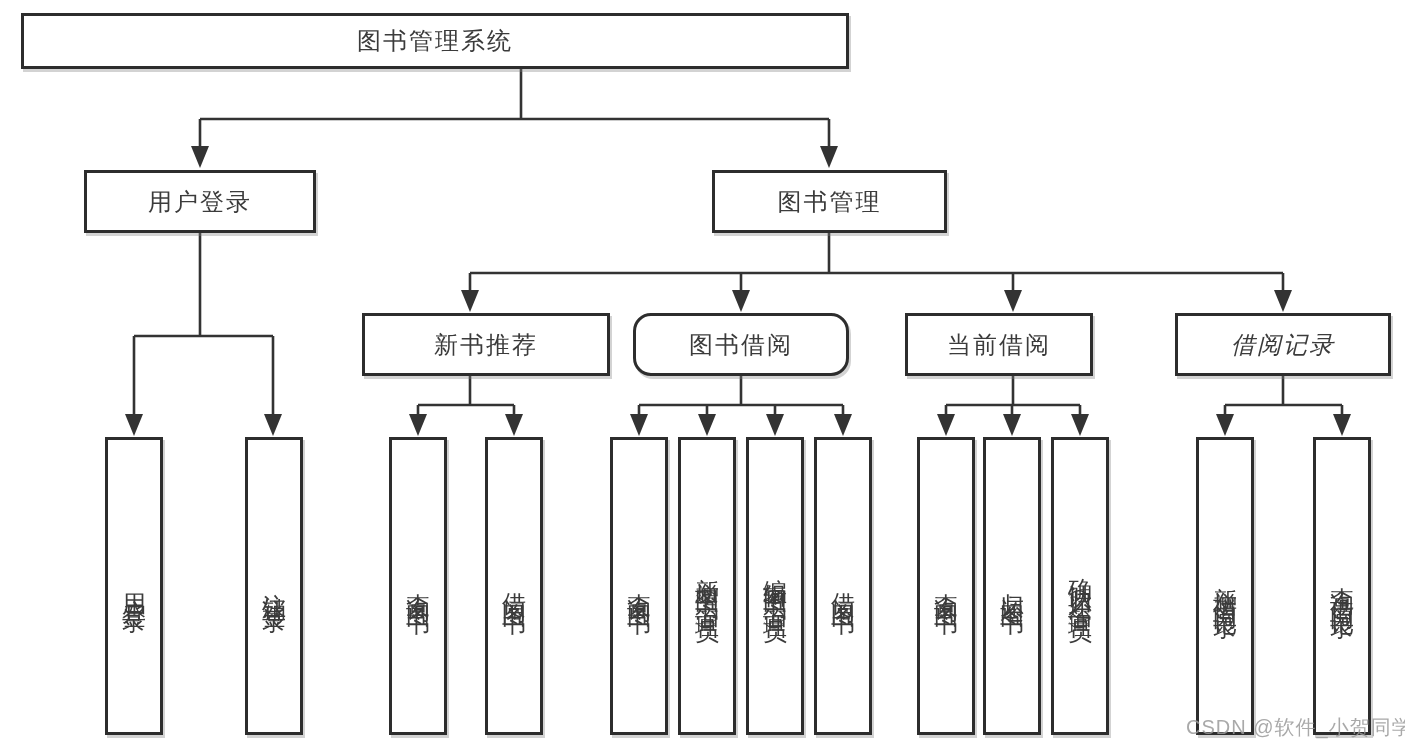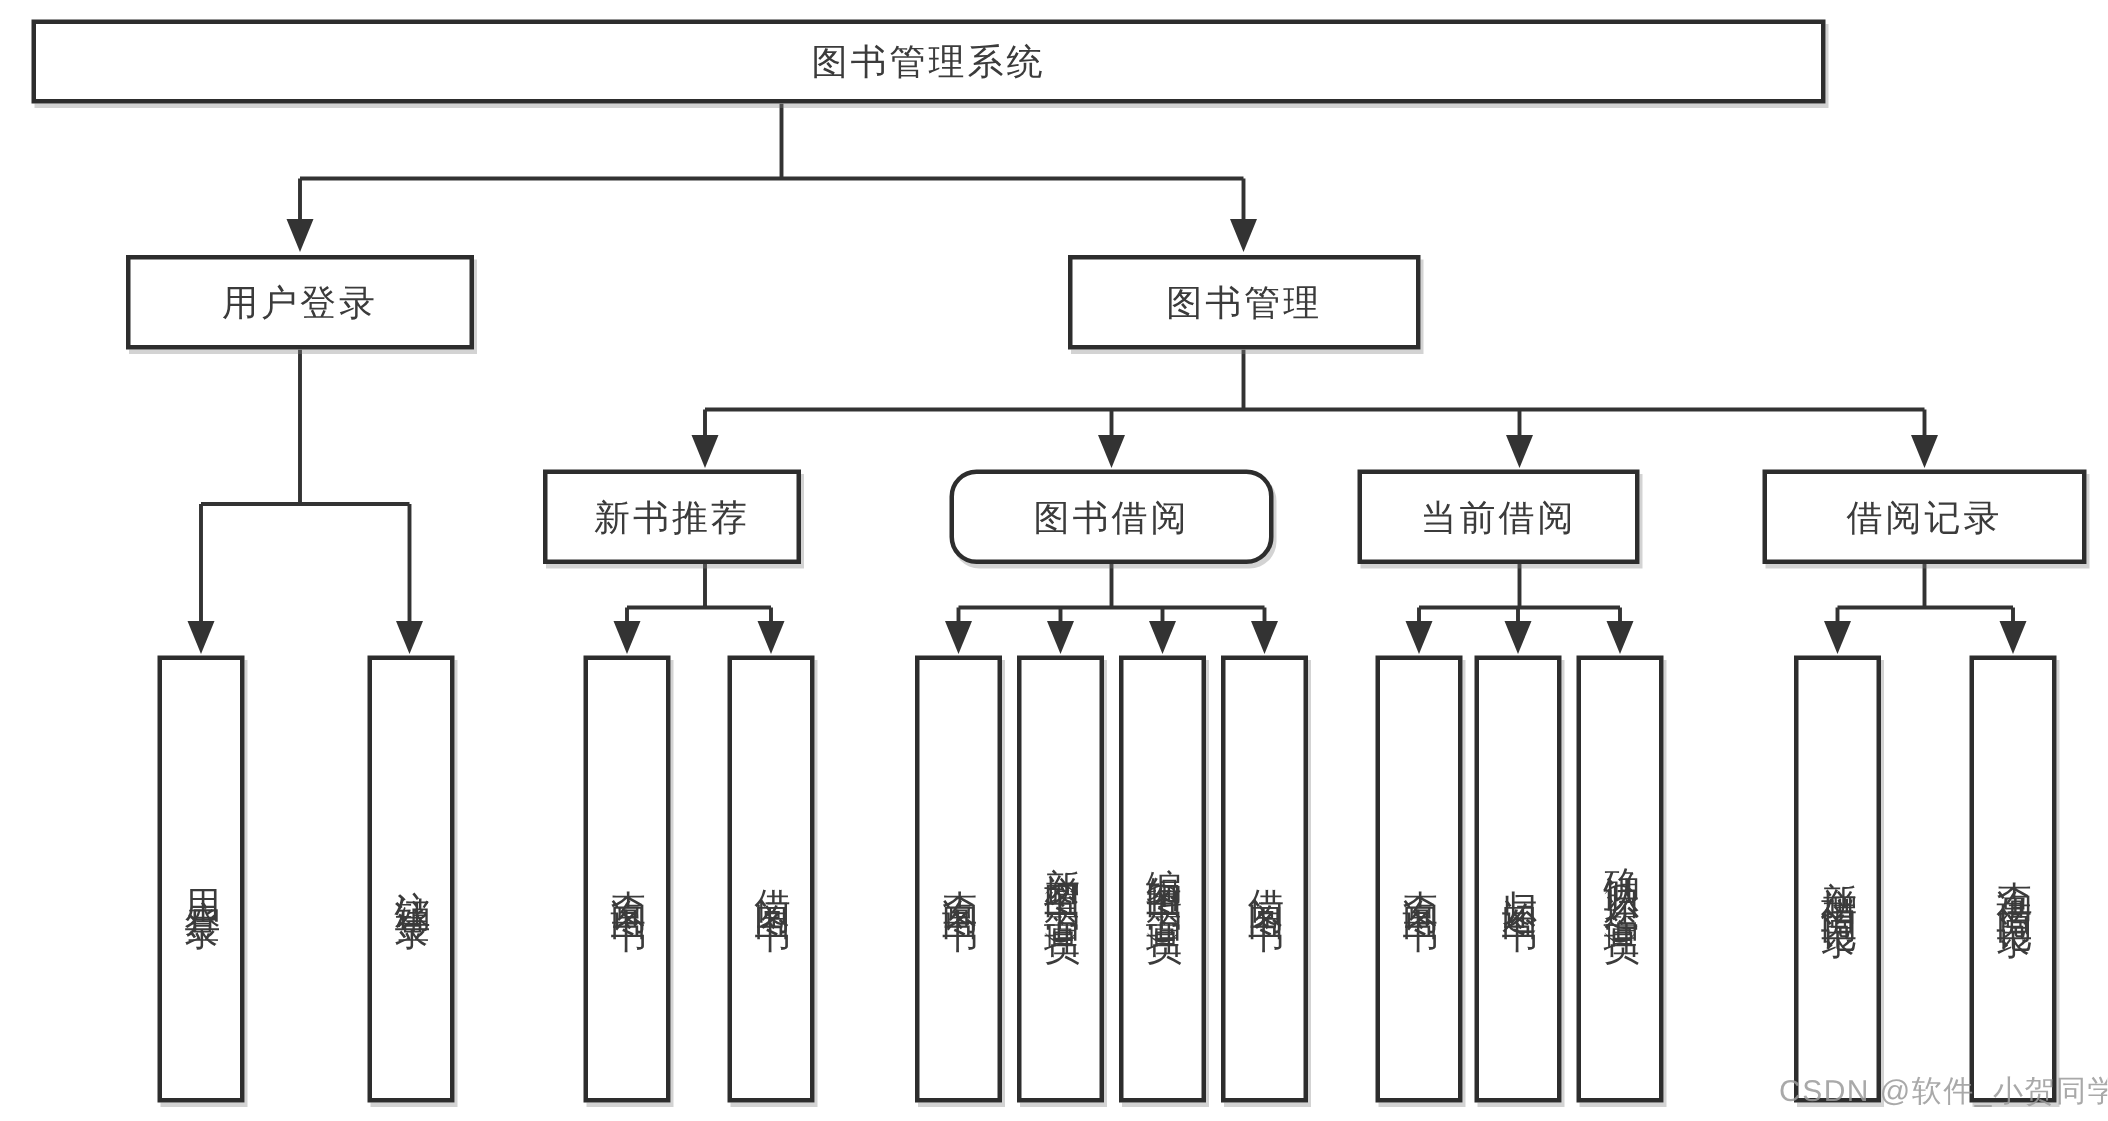--- a/index.html
+++ b/index.html
@@ -52,21 +52,21 @@
     letter-spacing: 6px;
     line-height: 50px;
     white-space: nowrap;
   }
   .hnode {
     height: 63px;
   }
   .root {
     left: 21px;
     top: 13px;
-    width: 1196px;
+    width: 828px;
     height: 56px;
   }
   .watermark {
     position: absolute;
     left: 1186px;
     top: 714px;
     z-index: 3;
     font-size: 20px;
     color: #9b9b9b;
     opacity: 0.85;
@@ -123,30 +123,30 @@
     <span class="lbl">图书管理系统</span>
   </div>
 
   <div class="node hnode" style="left:84px;top:170px;width:232px;">
     <span class="lbl">用户登录</span>
   </div>
   <div class="node hnode" style="left:712px;top:170px;width:235px;">
     <span class="lbl">图书管理</span>
   </div>
 
-  <div class="node hnode" style="left:362px;top:313px;width:172px;">
+  <div class="node hnode" style="left:362px;top:313px;width:248px;">
     <span class="lbl">新书推荐</span>
   </div>
   <div class="node hnode" style="left:633px;top:313px;width:216px;border-radius:18px;">
     <span class="lbl">图书借阅</span>
   </div>
   <div class="node hnode" style="left:905px;top:313px;width:188px;">
     <span class="lbl">当前借阅</span>
   </div>
-  <div class="node hnode" style="left:1175px;top:313px;width:216px;">
+  <div class="node hnode" style="left:1175px;top:313px;width:216px;font-style:italic;">
     <span class="lbl">借阅记录</span>
   </div>
 
   <div class="node leaf" style="left:105px;">
     <span class="lbl">用户登录</span>
   </div>
   <div class="node leaf" style="left:245px;">
     <span class="lbl">注销登录</span>
   </div>
   <div class="node leaf" style="left:389px;">

